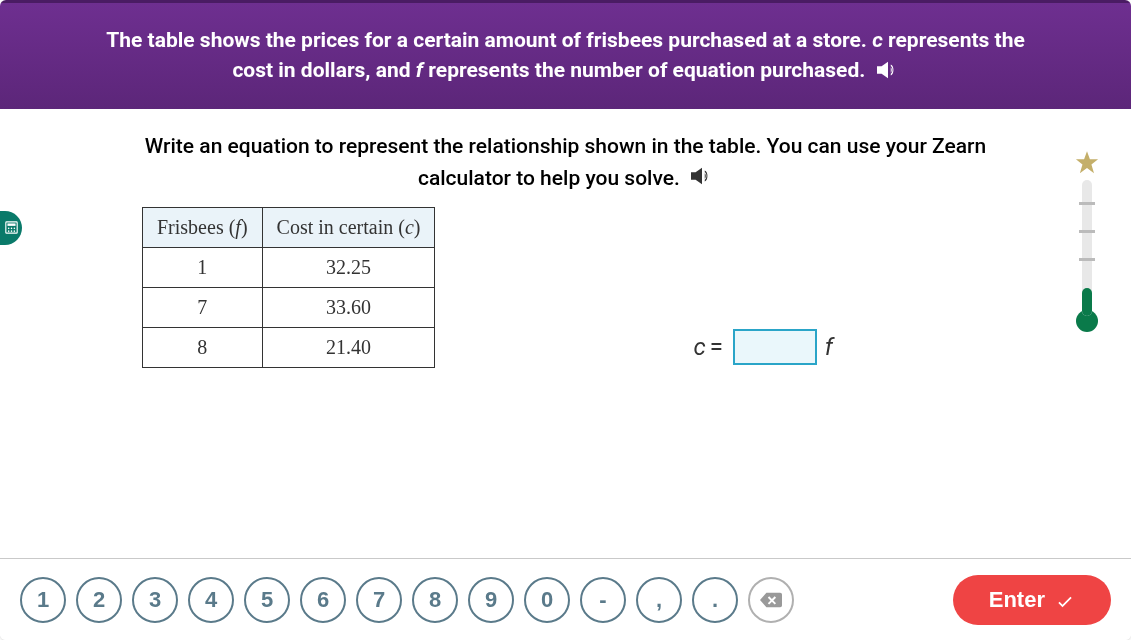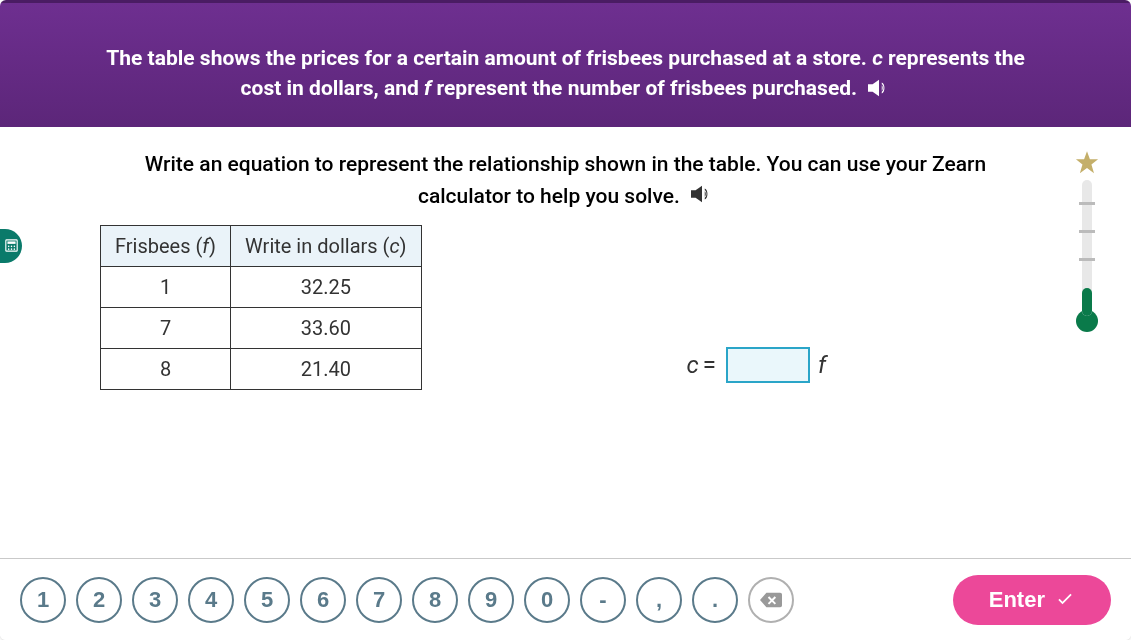--- a/index.html
+++ b/index.html
@@ -11,21 +11,21 @@
       position: relative;
       overflow: hidden;
       border-radius: 6px;
       box-shadow: 0 1px 3px rgba(0,0,0,0.15);
     }
 
     .header {
       background: #6a2b8c;
       background: linear-gradient(180deg, #6e2f90 0%, #5c2679 100%);
       color: #fff;
-      padding: 40px 18px 22px 18px;
+      padding: 22px 18px 22px 18px;
       font-weight: 700;
       font-size: 21px;
       line-height: 1.45;
       text-align: center;
       border-top: 3px solid #4a1c63;
     }
     .header .italic { font-style: italic; font-weight: 700; }
 
     .prompt {
       padding: 22px 28px 0 28px;
@@ -49,21 +49,22 @@
       background: #0a7a6a;
       border-radius: 0 17px 17px 0;
       display: flex;
       align-items: center;
       justify-content: center;
       margin-top: 4px;
     }
     .calc-tab svg { width: 13px; height: 13px; fill: #fff; }
 
     .table-wrap {
-      margin-left: 78px;
+      margin-left: 120px;
+      font-family: Liberation Serif, serif;
     }
     table {
       border-collapse: collapse;
     }
     th, td {
       border: 1px solid #333;
       padding: 8px 14px;
       font-size: 20px;
       text-align: center;
       font-weight: 400;
@@ -166,47 +167,47 @@
       color: #5a7a8a;
       cursor: pointer;
     }
     .key.backspace {
       border-color: #b0b0b0;
       color: #888;
     }
     .key.backspace svg { width: 22px; height: 16px; fill: #999; }
     .spacer { flex: 1; }
     .enter-btn {
-      background: #ec4899;
+      background: #ef4444;
       color: #fff;
       border: none;
       border-radius: 28px;
       padding: 12px 36px;
       font-size: 22px;
       font-weight: 600;
       display: flex;
-      align-items: center;
+      align-items: flex-end;
       gap: 10px;
       cursor: pointer;
     }
     .enter-btn svg { width: 20px; height: 20px; fill: #fff; }
 
     .speaker-icon {
       display: inline-block;
       vertical-align: middle;
       margin-left: 6px;
     }
     .speaker-icon svg { width: 22px; height: 18px; }
   </style>
 </head>
 <body>
 
 <div class="header">
   <span>The table shows the prices for a certain amount of frisbees purchased at a store. </span><span class="italic">c</span><span> represents the</span><br>
-  <span>cost in dollars, and </span><span class="italic">f</span><span> represent the number of frisbees purchased.</span>
+  <span>cost in dollars, and </span><span class="italic">f</span><span> represents the number of equation purchased.</span>
   <span class="speaker-icon">
     <svg viewBox="0 0 24 18">
         <path fill="#fff" d="M0 5v8h5l7 5V0L5 5H0zm15 1c1.5 1 1.5 5 0 6v-6zm0-3c4 1.5 4 10.5 0 12v-2c2.5-1 2.5-7 0-8V3z"></path>
       </svg>
   </span>
 </div>
 
 <div class="prompt">
   <span>Write an equation to represent the relationship shown in the table. You can use your Zearn</span><br>
   <span>calculator to help you solve.</span>
@@ -229,21 +230,21 @@
         <circle cx="8" cy="12.5" r="1" fill="#fff"></circle>
         <circle cx="11.5" cy="12.5" r="1" fill="#fff"></circle>
       </svg>
   </div>
 
   <div class="table-wrap">
     <table>
       <thead>
         <tr>
           <th><span>Frisbees (</span><span class="var">f</span><span>)</span></th>
-          <th><span>Write in dollars (</span><span class="var">c</span><span>)</span></th>
+          <th><span>Cost in certain (</span><span class="var">c</span><span>)</span></th>
         </tr>
       </thead>
       <tbody>
         <tr>
             <td>1</td>
             <td>32.25</td>
           </tr>
         <tr>
             <td>7</td>
             <td>33.60</td>

